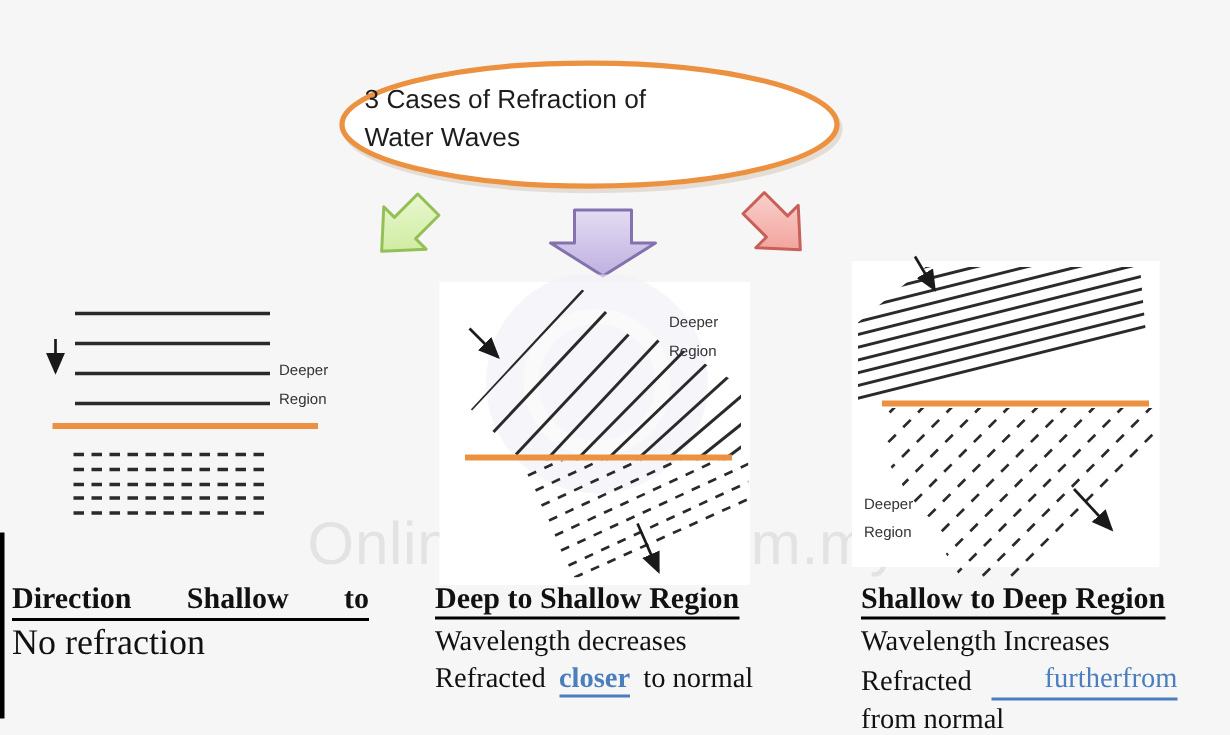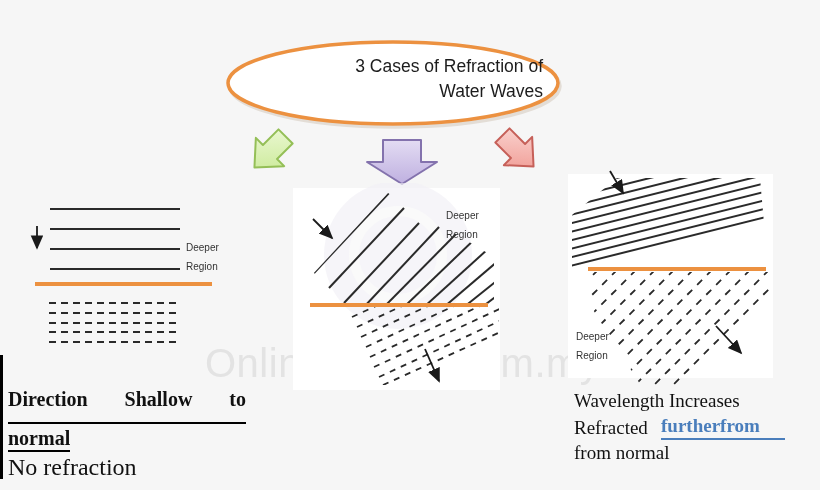--- a/index.html
+++ b/index.html
@@ -16,51 +16,51 @@
     white-space:nowrap;
   }
   
   .diagram{z-index:2;}
   
   .region-label{
     z-index:3;font-size:10px;line-height:19px;color:#333;white-space:nowrap;
   }
   
   #title{
-    left:243px;top:54px;width:300px;z-index:3;text-align:right;
+    left:243px;top:54px;width:300px;z-index:3;text-align:left;
     font-size:17.5px;line-height:25px;color:#1c1c1c;
   }
   
   .case-text{
     top:388px;z-index:3;color:var(--text-black,#111);
     font-family:"Liberation Serif",serif;
   }
   .jline{
     display:flex;justify-content:space-between;
     font-weight:bold;font-size:20px;line-height:23px;
-    border-bottom:2.2px solid #000;padding-bottom:11px;
+    border-bottom:2.2px solid #000;padding-bottom:1px;
   }
   .h2word{
     display:inline-block;font-weight:bold;font-size:20px;line-height:22px;
     border-bottom:2.2px solid #000;margin-top:3px;padding-bottom:1px;
   }
   .headline{
     display:inline-block;font-weight:bold;font-size:20px;line-height:22px;
     border-bottom:2.2px solid #000;padding-bottom:1px;margin-bottom:2px;
   }
   .bodyline{font-size:19px;line-height:25px;}
   .note{font-size:24px;line-height:24px;margin-top:3px;}
   .link{
     color:var(--link-blue,#4a7ebc);font-weight:bold;
     border-bottom:2px solid currentColor;cursor:pointer;
   }
   .jline2{display:flex;justify-content:space-between;font-size:19px;line-height:25px;align-items:flex-end;}
   .linkpair{
-    display:flex;justify-content:flex-start;width:124px;
-    color:var(--link-blue,#4a7ebc);font-weight:bold;
+    display:flex;justify-content:flex-end;width:124px;
+    color:var(--link-blue,#4a7ebc);font-weight:normal;
     border-bottom:2px solid currentColor;cursor:pointer;
   }
   #left-bar{left:0;top:355px;width:3px;height:124px;background:#000;z-index:5;}
 </style>
 </head>
 <body>
 
 <div id="stage">
 
   <div id="watermark" class="abs">OnlineTuition.com.my</div>
@@ -211,28 +211,39 @@
     <div>Deeper</div>
     <div>Region</div>
   </div>
 
   <div class="abs case-text" style="left:8px;width:238px;">
     <div class="jline">
       <span>Direction</span>
       <span>Shallow</span>
       <span>to</span>
     </div>
+    <div class="note">No refraction</div>
+  </div>
+
+  <div class="abs case-text" style="left:290px;width:230px;">
     <div>
-      <span class="h2word">normal</span>
-    </div>
-    <div class="note">No refraction</div>
-  </div>
-
+      <span class="headline">Deep to Shallow Region</span>
+    </div>
+    <div class="bodyline">Wavelength decreases</div>
+    <div class="bodyline">
+      <span>Refracted</span>
+      <span class="link" style="margin:0 4px;">closer</span>
+      <span>to normal</span>
+    </div>
+  </div>
 
   <div class="abs case-text" style="left:574px;width:211px;">
+    <div>
+      <span class="headline">Shallow to Deep Region</span>
+    </div>
     <div class="bodyline">Wavelength Increases</div>
     <div class="jline2">
       <span>Refracted</span>
       <span class="linkpair">
         <span>further</span>
         <span>from</span>
       </span>
     </div>
     <div class="bodyline">from normal</div>
   </div>

